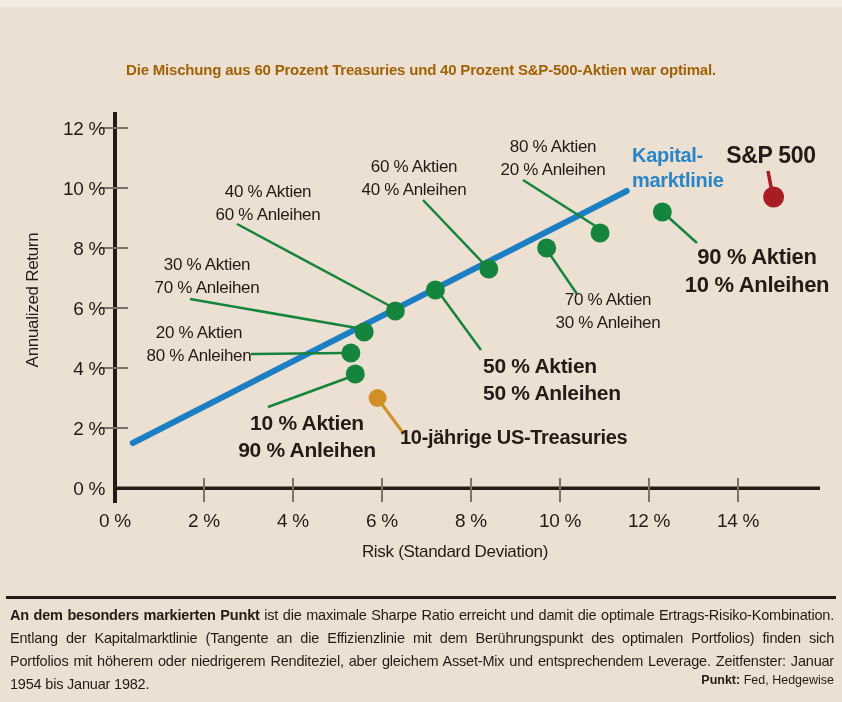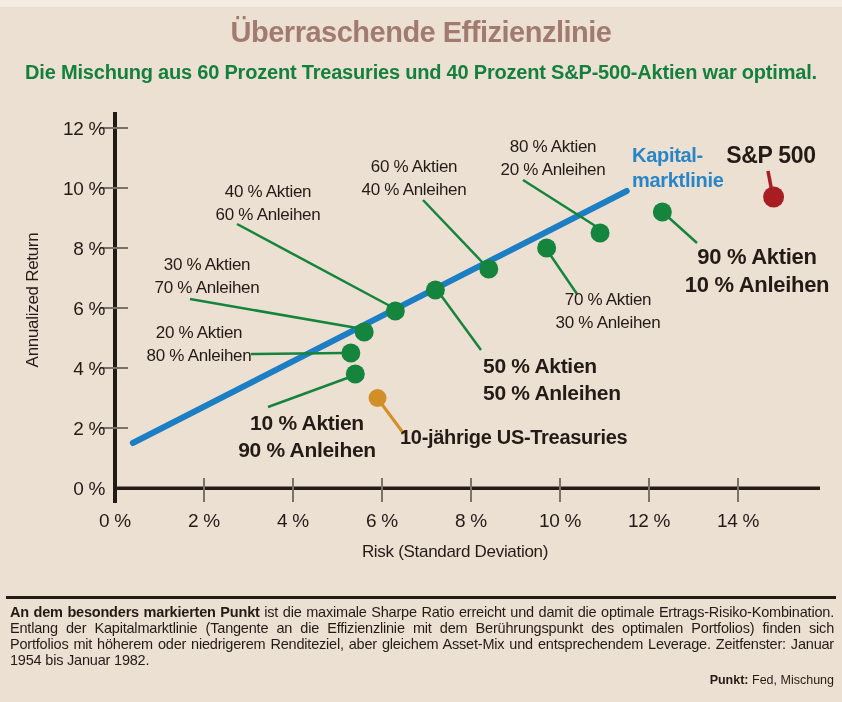--- a/index.html
+++ b/index.html
@@ -2,36 +2,35 @@
 <html><head>
 <meta charset="utf-8">
 <style>
   html,body{margin:0;padding:0}
   .stage{position:relative;width:842px;height:702px;background:#ece0d3;overflow:hidden;
          font-family:"Liberation Sans",sans-serif;color:#241b16}
   .top-strip{position:absolute;top:0;left:0;width:842px;height:7px;background:#f4ebe1}
   .title{position:absolute;top:16px;left:0;width:842px;text-align:center;
          font-size:29px;font-weight:600;letter-spacing:-0.5px;color:#a17b6f}
   .subtitle{position:absolute;top:61px;left:0;width:842px;text-align:center;
-            font-size:20px;font-weight:700;letter-spacing:-0.2px;color:#15803d}
+            font-size:15px;font-weight:700;letter-spacing:-0.2px;color:#a16207}
   .chart-svg{position:absolute;top:0;left:0}
   .chart-svg text{font-family:"Liberation Sans",sans-serif;letter-spacing:-0.3px}
   .separator{position:absolute;left:6px;top:596px;width:830px;height:3px;background:#241b16}
-  .caption{position:absolute;left:10px;top:604px;width:824px;font-size:14.5px;line-height:16px;
+  .caption{position:absolute;left:10px;top:604px;width:824px;font-size:14.5px;line-height:23px;
            text-align:justify;letter-spacing:-0.2px}
   .cap-lead{font-weight:700}
   .source{position:absolute;right:8px;top:673px;font-size:12.5px}
   .source-label{font-weight:700}
 </style>
 </head>
 <body>
 
 <div class="stage">
   <div class="top-strip"></div>
-  <div class="title">Überraschende Effizienzlinie</div>
   <div class="subtitle">Die Mischung aus 60 Prozent Treasuries und 40 Prozent S&amp;P-500-Aktien war optimal.</div>
 
   <svg id="chart" class="chart-svg" width="842" height="702" viewBox="0 0 842 702">
       <rect x="113" y="112" width="4" height="391" fill="#241b16"></rect>
       <rect x="113" y="486.5" width="707" height="3.5" fill="#241b16"></rect>
       <text x="105" y="495" text-anchor="end" font-size="19" fill="#241b16">0 %</text>
       <rect x="100" y="427" width="28" height="2" fill="#7b7269"></rect>
       <text x="105" y="435" text-anchor="end" font-size="19" fill="#241b16">2 %</text>
       <rect x="100" y="367" width="28" height="2" fill="#7b7269"></rect>
       <text x="105" y="375" text-anchor="end" font-size="19" fill="#241b16">4 %</text>
@@ -102,14 +101,14 @@
       <text x="757" y="264" text-anchor="middle" font-size="22" font-weight="700" fill="#241b16">90 % Aktien</text>
       <text x="757" y="292" text-anchor="middle" font-size="22" font-weight="700" fill="#241b16">10 % Anleihen</text>
       <circle cx="377.55" cy="398" r="9" fill="#d28f28"></circle>
       <text x="400" y="444" text-anchor="start" font-size="20" font-weight="700" fill="#241b16">10-jährige US-Treasuries</text>
       <circle cx="773.6" cy="197" r="10.5" fill="#a81d22"></circle>
       <text x="771" y="163" text-anchor="middle" font-size="23" font-weight="700" fill="#241b16">S&amp;P 500</text>
     </svg>
 
   <div class="separator"></div>
   <div class="caption"><span class="cap-lead">An dem besonders markierten Punkt</span><span> ist die maximale Sharpe Ratio erreicht und damit die optimale Ertrags-Risiko-Kombination. Entlang der Kapitalmarktlinie (Tangente an die Effizienzlinie mit dem Berührungspunkt des optimalen Portfolios) finden sich Portfolios mit höherem oder niedrigerem Renditeziel, aber gleichem Asset-Mix und entsprechendem Leverage. Zeitfenster: Januar 1954 bis Januar 1982.</span></div>
-  <div class="source"><span class="source-label">Punkt:</span> <span>Fed, Mischung</span></div>
+  <div class="source"><span class="source-label">Punkt:</span> <span>Fed, Hedgewise</span></div>
 </div>
 
 </body></html>

